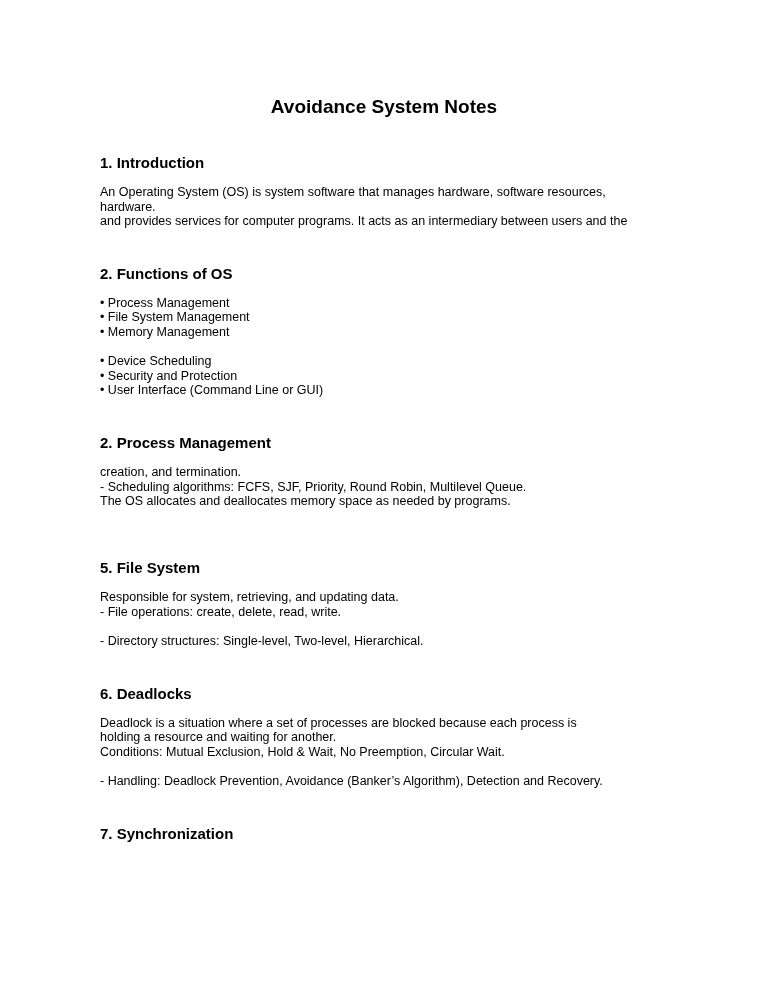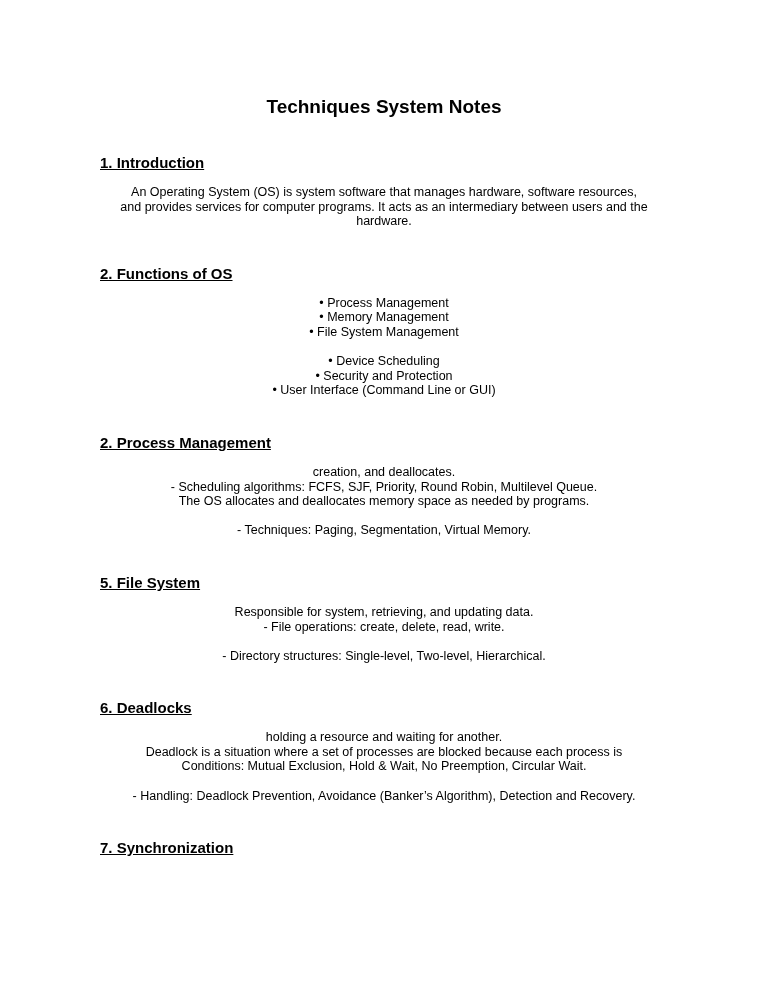--- a/index.html
+++ b/index.html
@@ -22,73 +22,70 @@
     font-weight: bold;
     text-align: center;
     margin: 0;
     line-height: 23px;
   }
   .doc-section .section-heading {
     font-size: 15px;
     font-weight: bold;
     margin: 36px 0 13px 0;
     line-height: 18px;
-    text-decoration: underline;
   }
   .line {
     font-size: 12.5px;
     line-height: 14.6px;
     min-height: 14.6px;
     white-space: pre;
-    text-align: center;
   }
 </style>
 </head>
 <body>
 
 <div class="page">
-  <h1 class="doc-title">Techniques System Notes</h1>
+  <h1 class="doc-title">Avoidance System Notes</h1>
   <div id="sections">
       <section class="doc-section">
         <h2 class="section-heading">1. Introduction</h2>
         <div class="line">An Operating System (OS) is system software that manages hardware, software resources,</div>
+        <div class="line">hardware.</div>
         <div class="line">and provides services for computer programs. It acts as an intermediary between users and the</div>
-        <div class="line">hardware.</div>
       </section>
       <section class="doc-section">
         <h2 class="section-heading">2. Functions of OS</h2>
         <div class="line">• Process Management</div>
+        <div class="line">• File System Management</div>
         <div class="line">• Memory Management</div>
-        <div class="line">• File System Management</div>
         <div class="line"></div>
         <div class="line">• Device Scheduling</div>
         <div class="line">• Security and Protection</div>
         <div class="line">• User Interface (Command Line or GUI)</div>
       </section>
       <section class="doc-section">
         <h2 class="section-heading">2. Process Management</h2>
-        <div class="line">creation, and deallocates.</div>
+        <div class="line">creation, and termination.</div>
         <div class="line">- Scheduling algorithms: FCFS, SJF, Priority, Round Robin, Multilevel Queue.</div>
       </section>
       <section class="doc-section">
         <div class="line">The OS allocates and deallocates memory space as needed by programs.</div>
         <div class="line"></div>
-        <div class="line">- Techniques: Paging, Segmentation, Virtual Memory.</div>
       </section>
       <section class="doc-section">
         <h2 class="section-heading">5. File System</h2>
         <div class="line">Responsible for system, retrieving, and updating data.</div>
         <div class="line">- File operations: create, delete, read, write.</div>
         <div class="line"></div>
         <div class="line">- Directory structures: Single-level, Two-level, Hierarchical.</div>
       </section>
       <section class="doc-section">
         <h2 class="section-heading">6. Deadlocks</h2>
+        <div class="line">Deadlock is a situation where a set of processes are blocked because each process is</div>
         <div class="line">holding a resource and waiting for another.</div>
-        <div class="line">Deadlock is a situation where a set of processes are blocked because each process is</div>
         <div class="line">Conditions: Mutual Exclusion, Hold &amp; Wait, No Preemption, Circular Wait.</div>
         <div class="line"></div>
         <div class="line">- Handling: Deadlock Prevention, Avoidance (Banker’s Algorithm), Detection and Recovery.</div>
       </section>
       <section class="doc-section">
         <h2 class="section-heading">7. Synchronization</h2>
       </section>
     </div>
 </div>
 

